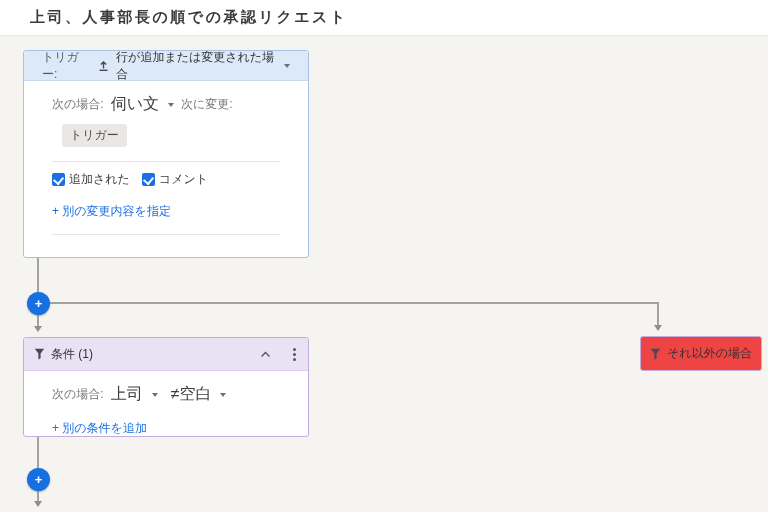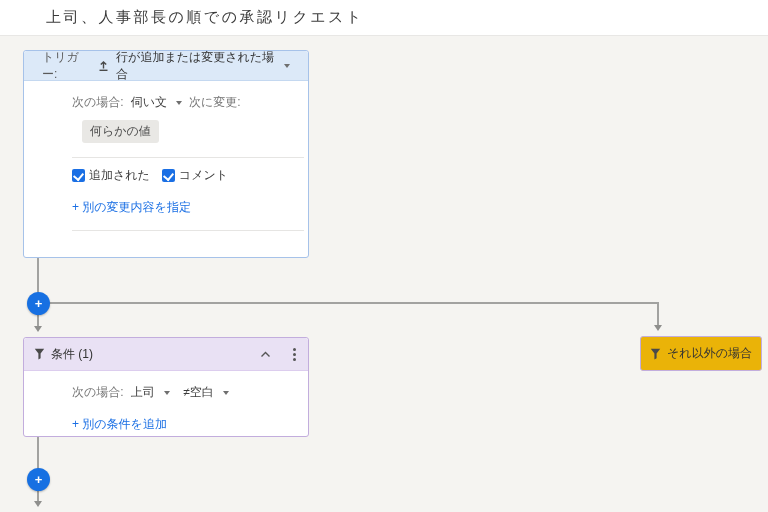--- a/index.html
+++ b/index.html
@@ -2,37 +2,37 @@
 <html><head>
 <meta charset="utf-8">
 <style>
   * { margin: 0; padding: 0; box-sizing: border-box; }
   html,body { width: 768px; height: 512px; }
   body { font-family: "Liberation Sans", sans-serif; }
   .screen { position: relative; width: 768px; height: 512px; background: #f5f4f1; overflow: hidden; }
 
   
   .titlebar { position: absolute; left: 0; top: 0; width: 768px; height: 36px; background: #ffffff; border-bottom: 1px solid #e8e7e5; }
-  .page-title { position: absolute; left: 46px; top: 8px; font-size: 15px; letter-spacing: 2.5px; font-weight: 400; color: #3a3a3a; }
+  .page-title { position: absolute; left: 30px; top: 8px; font-size: 15px; letter-spacing: 2.5px; font-weight: 700; color: #3a3a3a; }
 
   
   .card { position: absolute; background: #ffffff; border-radius: 3px; }
   .trigger-card { left: 23px; top: 50px; width: 286px; height: 208px; border: 1px solid #a6c2e9; }
   .trigger-header { height: 30px; background: #dce9f8; border-bottom: 1px solid #c4d8f0; border-radius: 3px 3px 0 0;
     display: flex; align-items: center; padding: 0 18px; gap: 6px; cursor: pointer; }
   .condition-card { left: 23px; top: 337px; width: 286px; height: 100px; border: 1px solid #c2addd; }
   .condition-header { height: 32px; background: #e9e1f4; border-bottom: 1px solid #dccdee; border-radius: 3px 3px 0 0;
     display: flex; align-items: center; padding: 16px 10px; gap: 6px; }
-  .else-card { left: 640px; top: 336px; width: 122px; height: 35px; background: #eab308; border: 1px solid #c2addd;
+  .else-card { left: 640px; top: 336px; width: 122px; height: 35px; background: #ef4444; border: 1px solid #c2addd;
     display: flex; align-items: center; justify-content: center; gap: 6px; }
 
-  .card-body { padding: 0 4px; margin-left: 44px; }
+  .card-body { padding: 0 28px; }
 
   .lbl { font-size: 12px; color: #767676; }
-  .val { font-size: 12px; color: #3c3c3c; }
+  .val { font-size: 16px; color: #3c3c3c; }
   .hdr-lbl { font-size: 12px; color: #5a5a5a; }
   .hdr-val { font-size: 12px; color: #333333; }
 
   .row { display: flex; align-items: center; gap: 7px; }
   .when-row { margin-top: 13px; }
   .chip-row { margin-top: 9px; margin-left: 10px; }
   .chip { display: inline-block; background: #e9e8e5; border-radius: 3px; padding: 3px 8px; font-size: 12px; color: #4c4c4c; }
   .divider { height: 1px; background: #e6e5e3; margin-top: 14px; }
   .or-row { margin-top: 10px; }
   .check-row { margin-top: 9px; gap: 12px; }
@@ -99,21 +99,21 @@
       <span class="caret"></span>
     </div>
     <div class="card-body">
       <div class="row when-row">
         <span class="lbl">次の場合:</span>
         <span class="val">伺い文</span>
         <span class="caret"></span>
         <span class="lbl">次に変更:</span>
       </div>
       <div class="chip-row">
-        <span class="chip">何らかの値</span>
+        <span class="chip">トリガー</span>
       </div>
       <div class="divider"></div>
       <div class="row check-row">
         <span class="cb-wrap">
           <span class="checkbox"></span>
           <span class="cb-label">追加された</span>
         </span>
         <span class="cb-wrap">
           <span class="checkbox"></span>
           <span class="cb-label">コメント</span>
@@ -145,21 +145,21 @@
             <i></i>
             <i></i>
           </span>
       </span>
     </div>
     <div class="card-body">
       <div class="row when-row">
         <span class="lbl">次の場合:</span>
         <span class="val">上司</span>
         <span class="caret"></span>
-        <span class="val" style="margin-left:6px;font-family:Liberation Mono, monospace;">≠空白</span>
+        <span class="val" style="margin-left:6px;">≠空白</span>
         <span class="caret"></span>
       </div>
       <div class="row link-row">
         <a class="link">+ 別の条件を追加</a>
       </div>
     </div>
   </div>
 
   <div class="card else-card">
     <span class="icon-svg">

